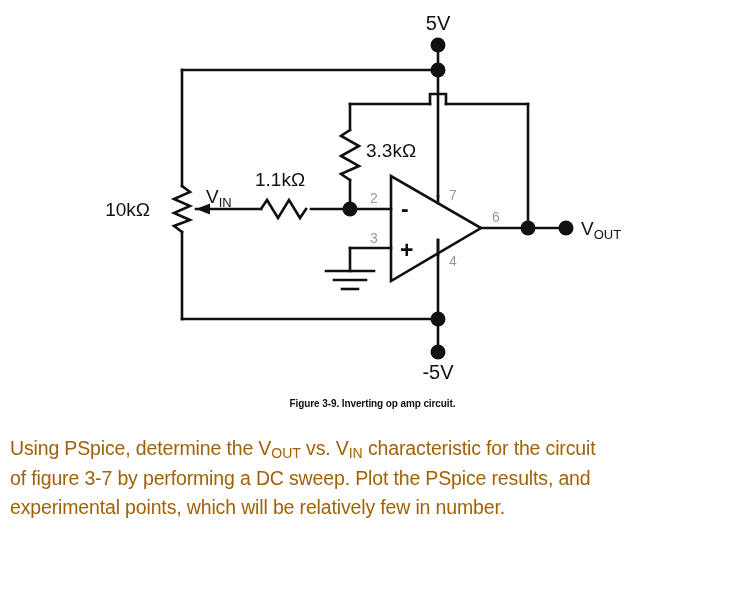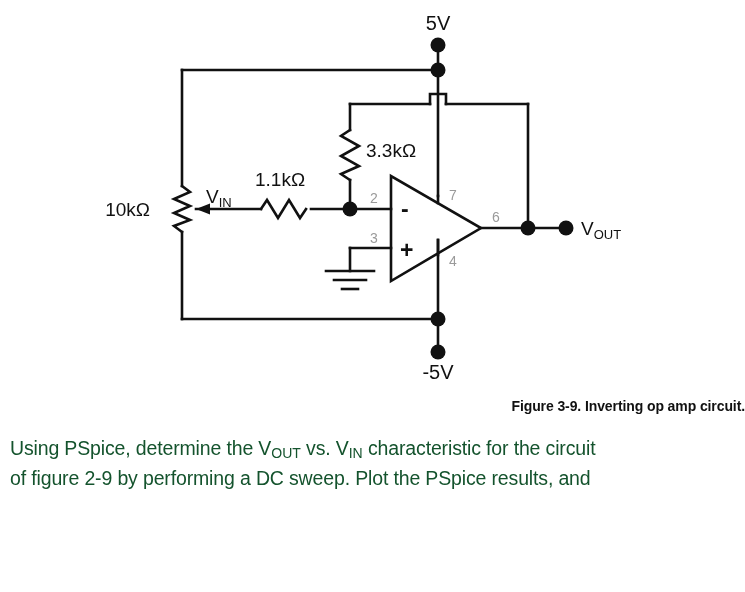--- a/index.html
+++ b/index.html
@@ -25,34 +25,34 @@
     left: 0;
     top: 0;
     width: 745px;
     height: 392px;
   }
   .cap {
     position: absolute;
     left: 0;
     top: 398px;
     width: 745px;
-    text-align: right;
-    font-size: 14px;
+    text-align: center;
+    font-size: 10px;
     font-weight: bold;
     letter-spacing: -0.1px;
     color: #111;
   }
   .body-text {
     position: absolute;
     left: 10px;
     top: 434px;
     width: 728px;
     font-size: 19.5px;
     line-height: 28.4px;
-    color: #14532d;
+    color: #a16207;
     letter-spacing: -0.15px;
     text-align: justify;
   }
   .body-text p { margin: 0; }
   .sub {
     font-size: 0.72em;
     vertical-align: baseline;
     position: relative;
     top: 0.18em;
     letter-spacing: 0;
@@ -182,16 +182,17 @@
     <text class="vlbl" x="206" y="203"><tspan>V</tspan><tspan class="vsub" dy="4">IN</tspan></text>
 
     <text class="vlbl" x="581" y="235"><tspan>V</tspan><tspan class="vsub" dy="4">OUT</tspan></text>
 
   </svg>
 
   <div class="cap">Figure 3-9.  Inverting op amp circuit.</div>
 
   <div class="body-text">
     <p><span>Using PSpice, determine the V</span><span class="sub">OUT</span><span> vs. V</span><span class="sub">IN</span><span> characteristic for the circuit</span></p>
-    <p>of figure 2-9 by performing a DC sweep.  Plot the PSpice results, and</p>
+    <p>of figure 3-7 by performing a DC sweep.  Plot the PSpice results, and</p>
+    <p>experimental points, which will be relatively few in number.</p>
   </div>
 
 </div>
 
 </body></html>

